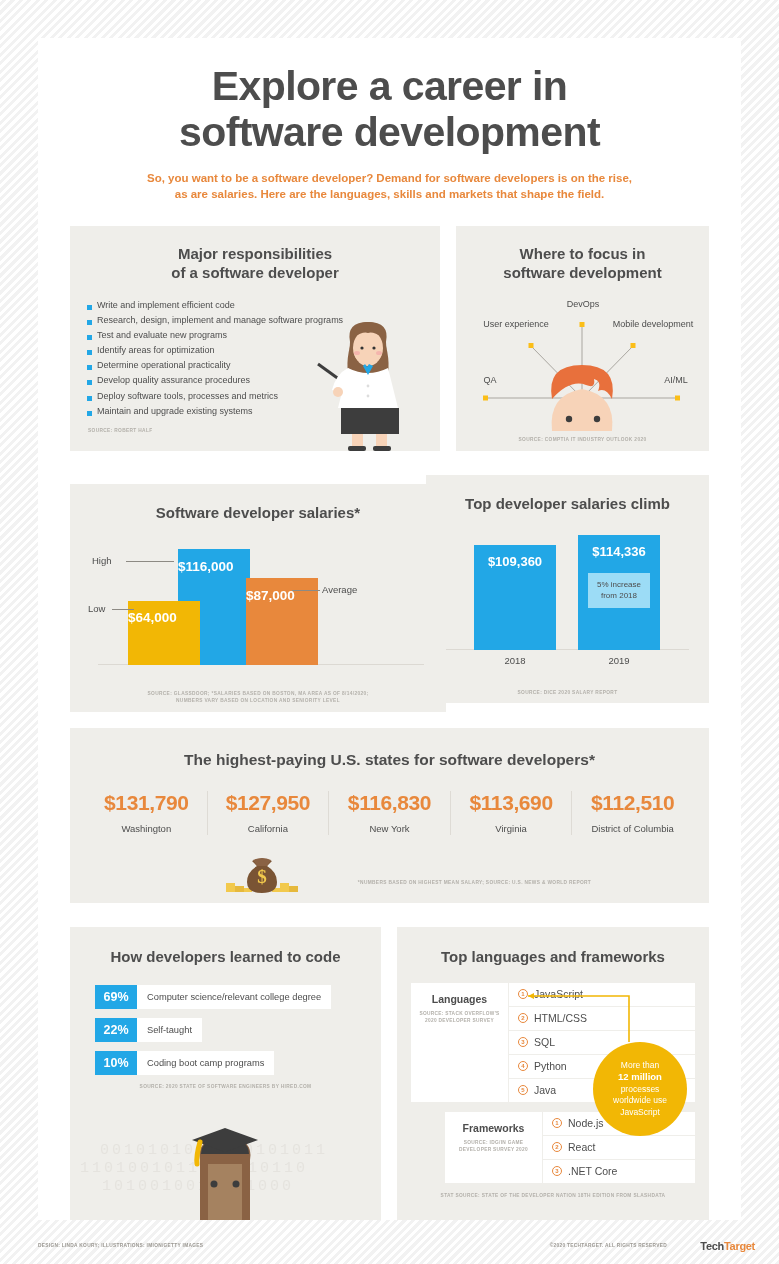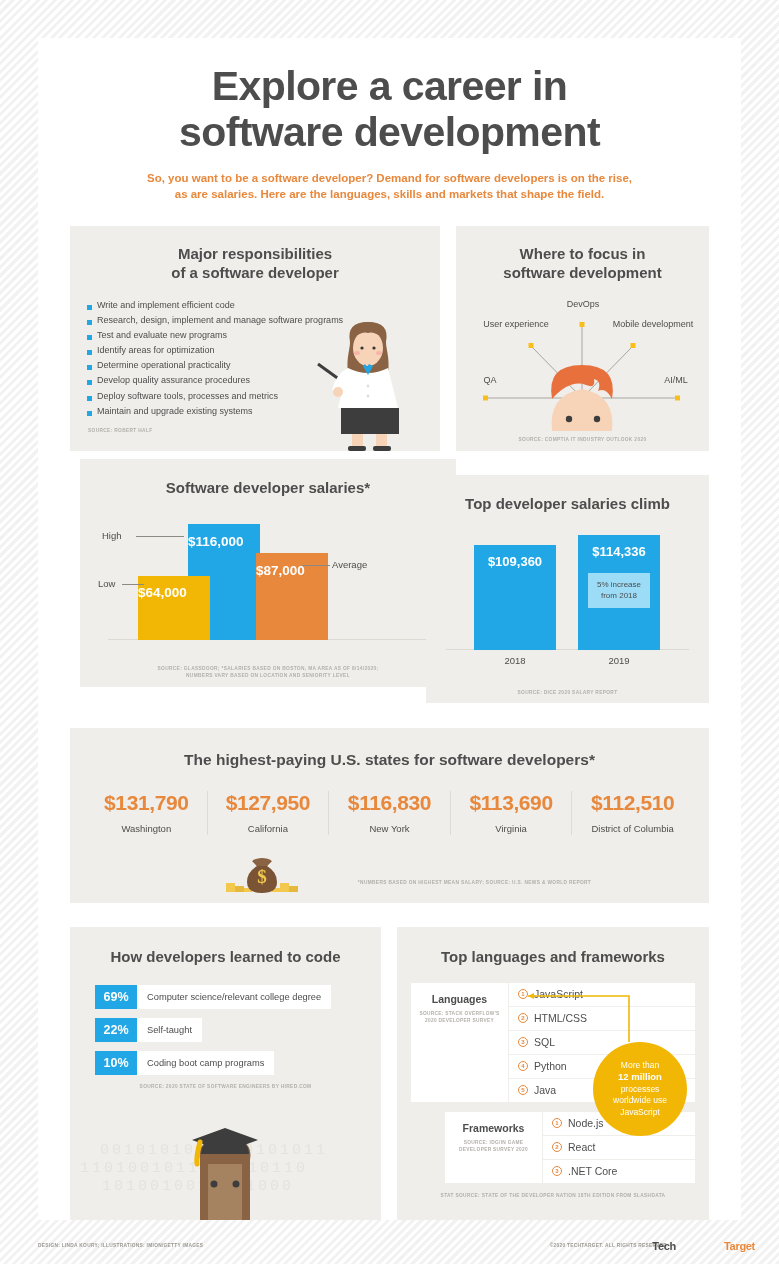--- a/index.html
+++ b/index.html
@@ -57,21 +57,21 @@
   
   #p-focus { left: 418px; top: 188px; width: 253px; height: 225px; }
   #p-focus .panel-title { padding-top: 19px; }
   .focus-wrap { position: relative; width: 100%; height: 148px; }
   .focus-lbl {
     position: absolute; color: #4d4d4d; font-size: 9px; text-align: center; line-height: 1.25;
   }
   #p-focus .src { position: absolute; bottom: 9px; width: 100%; }
 
   
-  #p-sal { left: 32px; top: 421px; width: 376px; height: 228px; margin-left: 10px; }
+  #p-sal { left: 32px; top: 446px; width: 376px; height: 228px; }
   #p-sal .panel-title { padding-top: 20px; }
   .sal-chart { position: relative; height: 150px; margin-top: 8px; }
   .bar { position: absolute; bottom: 16px; }
   .bar-val {
     color: #fff; font-weight: bold; font-size: 13.5px; position: absolute;
     left: 0; right: 0; 
   }
   .axis { position: absolute; left: 28px; right: 22px; bottom: 16px; height: 1px; background: #dcd9d3; }
   .lead { position: absolute; height: 1px; background: #8d8a84; }
   .sidelbl { position: absolute; color: #4d4d4d; font-size: 9.5px; }
@@ -139,21 +139,21 @@
     display:flex; align-items:center; justify-content:center; padding:0 10px;
   }
   .callout b { font-size: 9.5px; }
   #p-langs .src { position:absolute; bottom:22px; width:100%; }
 
   
   .footer { position:absolute; left:0; right:0; bottom:0; height:44px; }
   .f-left { position:absolute; left:38px; bottom:16px; color:#9b9892; font-size:4.8px; letter-spacing:.3px; font-weight:bold; }
   .f-right { position:absolute; right:112px; bottom:16px; color:#9b9892; font-size:4.8px; letter-spacing:.3px; font-weight:bold; }
   .logo { position:absolute; right:24px; bottom:12px; color:#4d4d4d; font-size:11px; font-weight:bold; letter-spacing:-.3px; }
-  .logo .tt-orange { color:#e8883c;padding-left:48px; }
+  .logo .tt-orange { color:#e8883c; }
 </style>
 </head>
 <body>
 
 <div class="stripe-bg"></div>
 
 <div class="sheet">
 
   <div>
     <div class="title">

